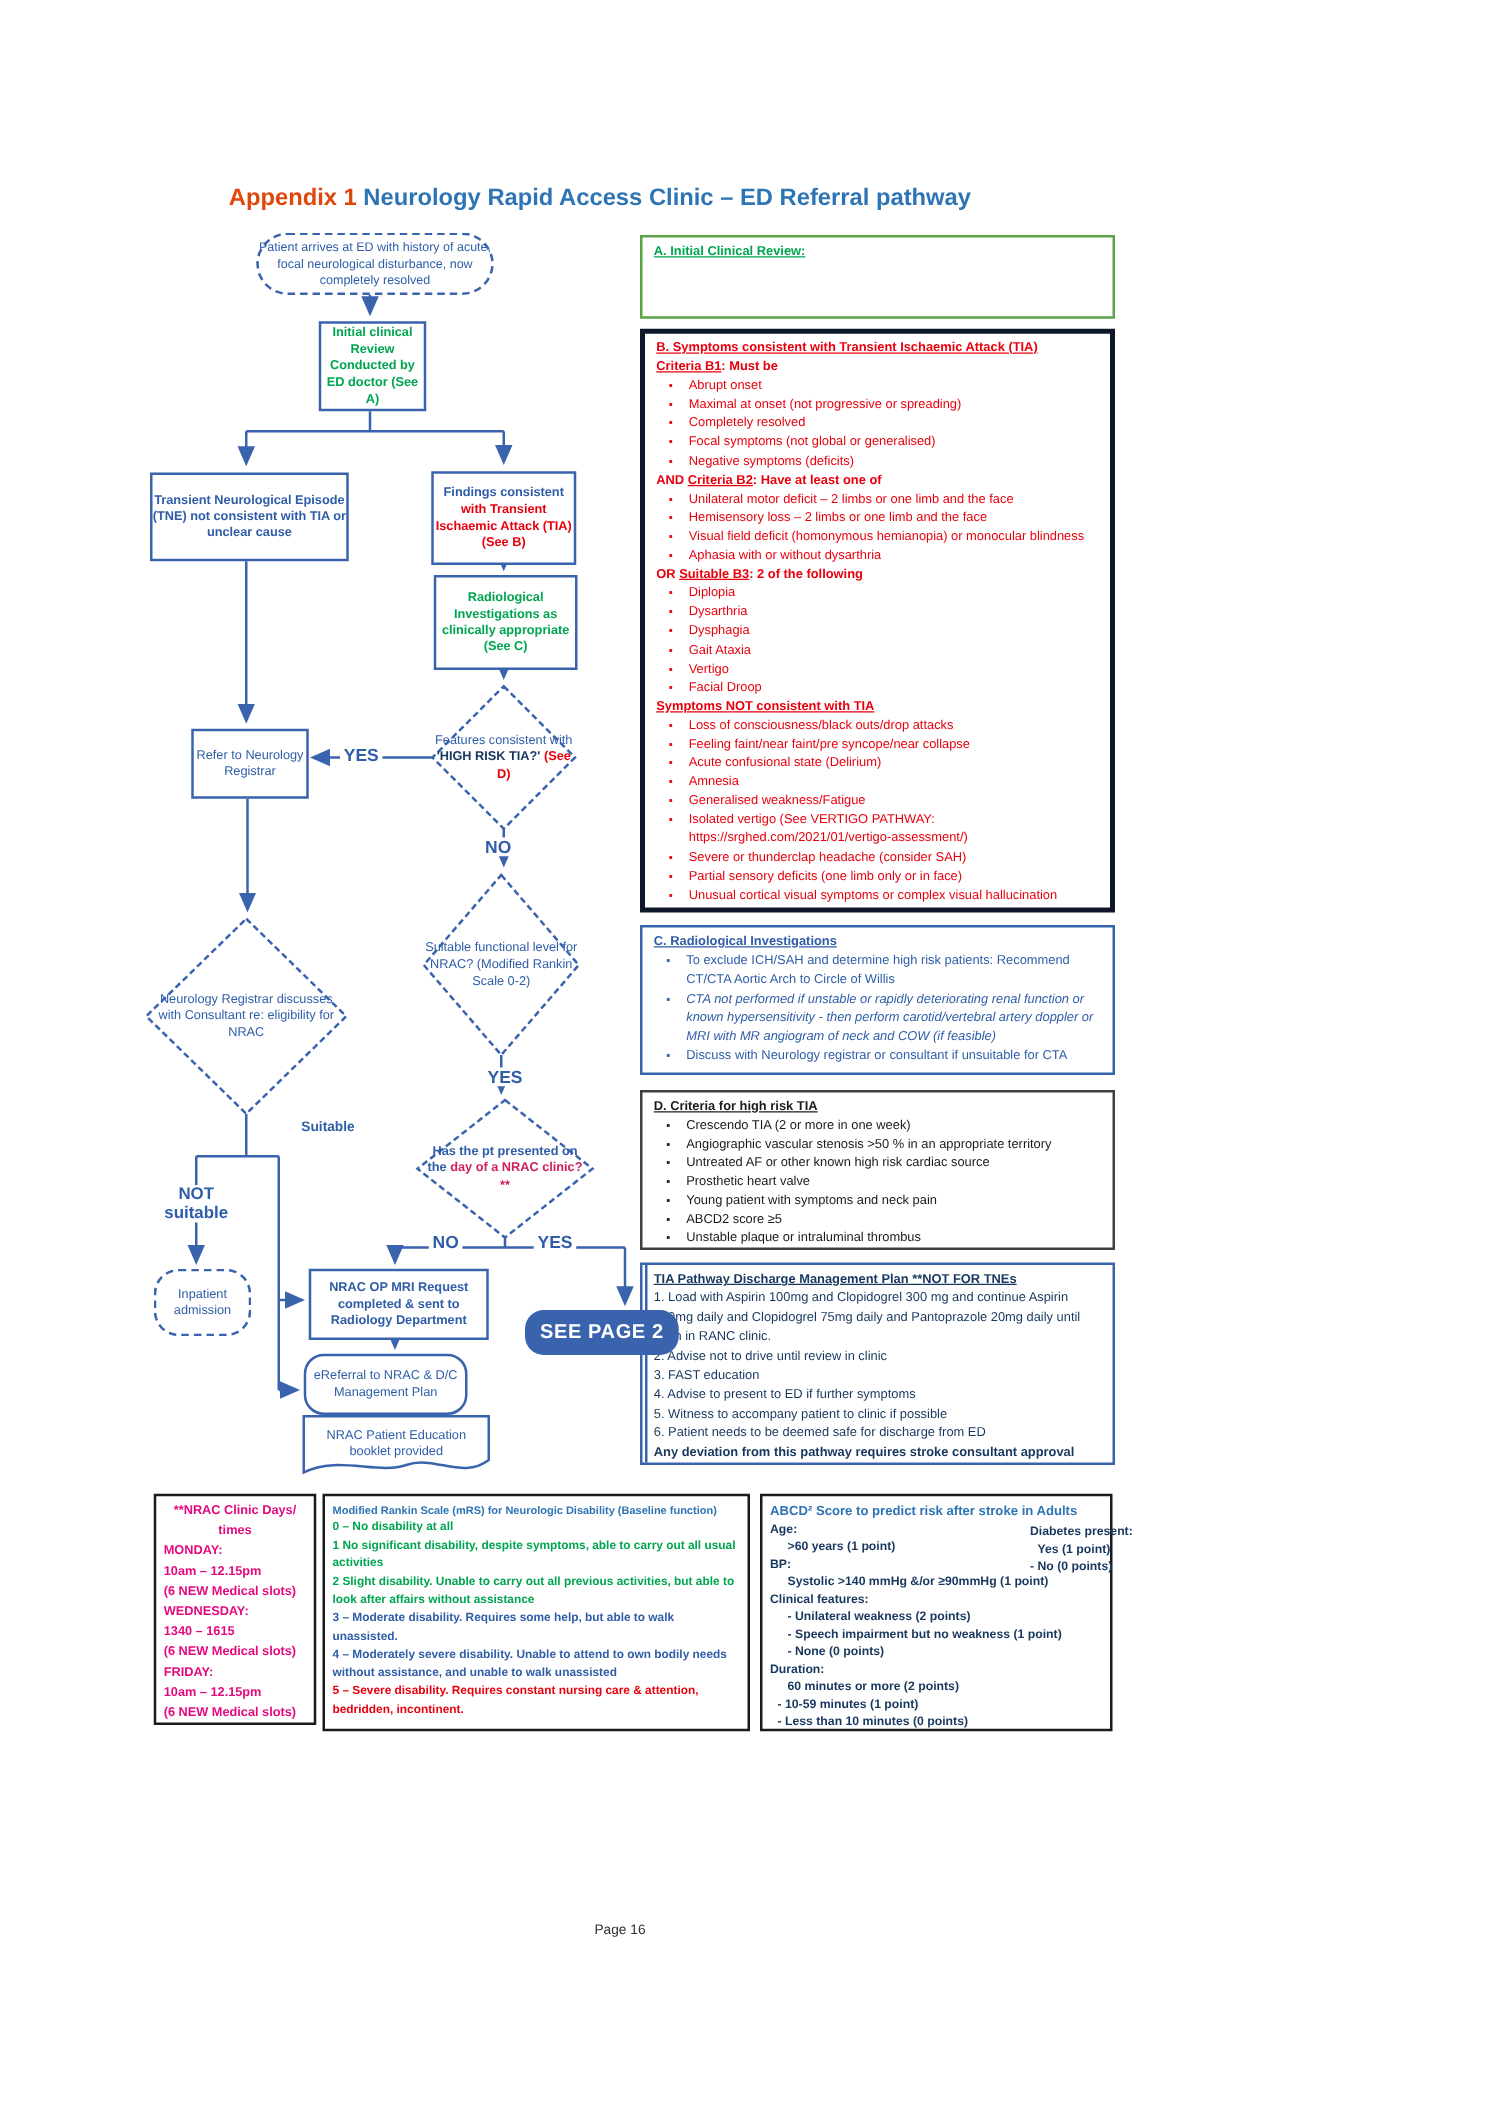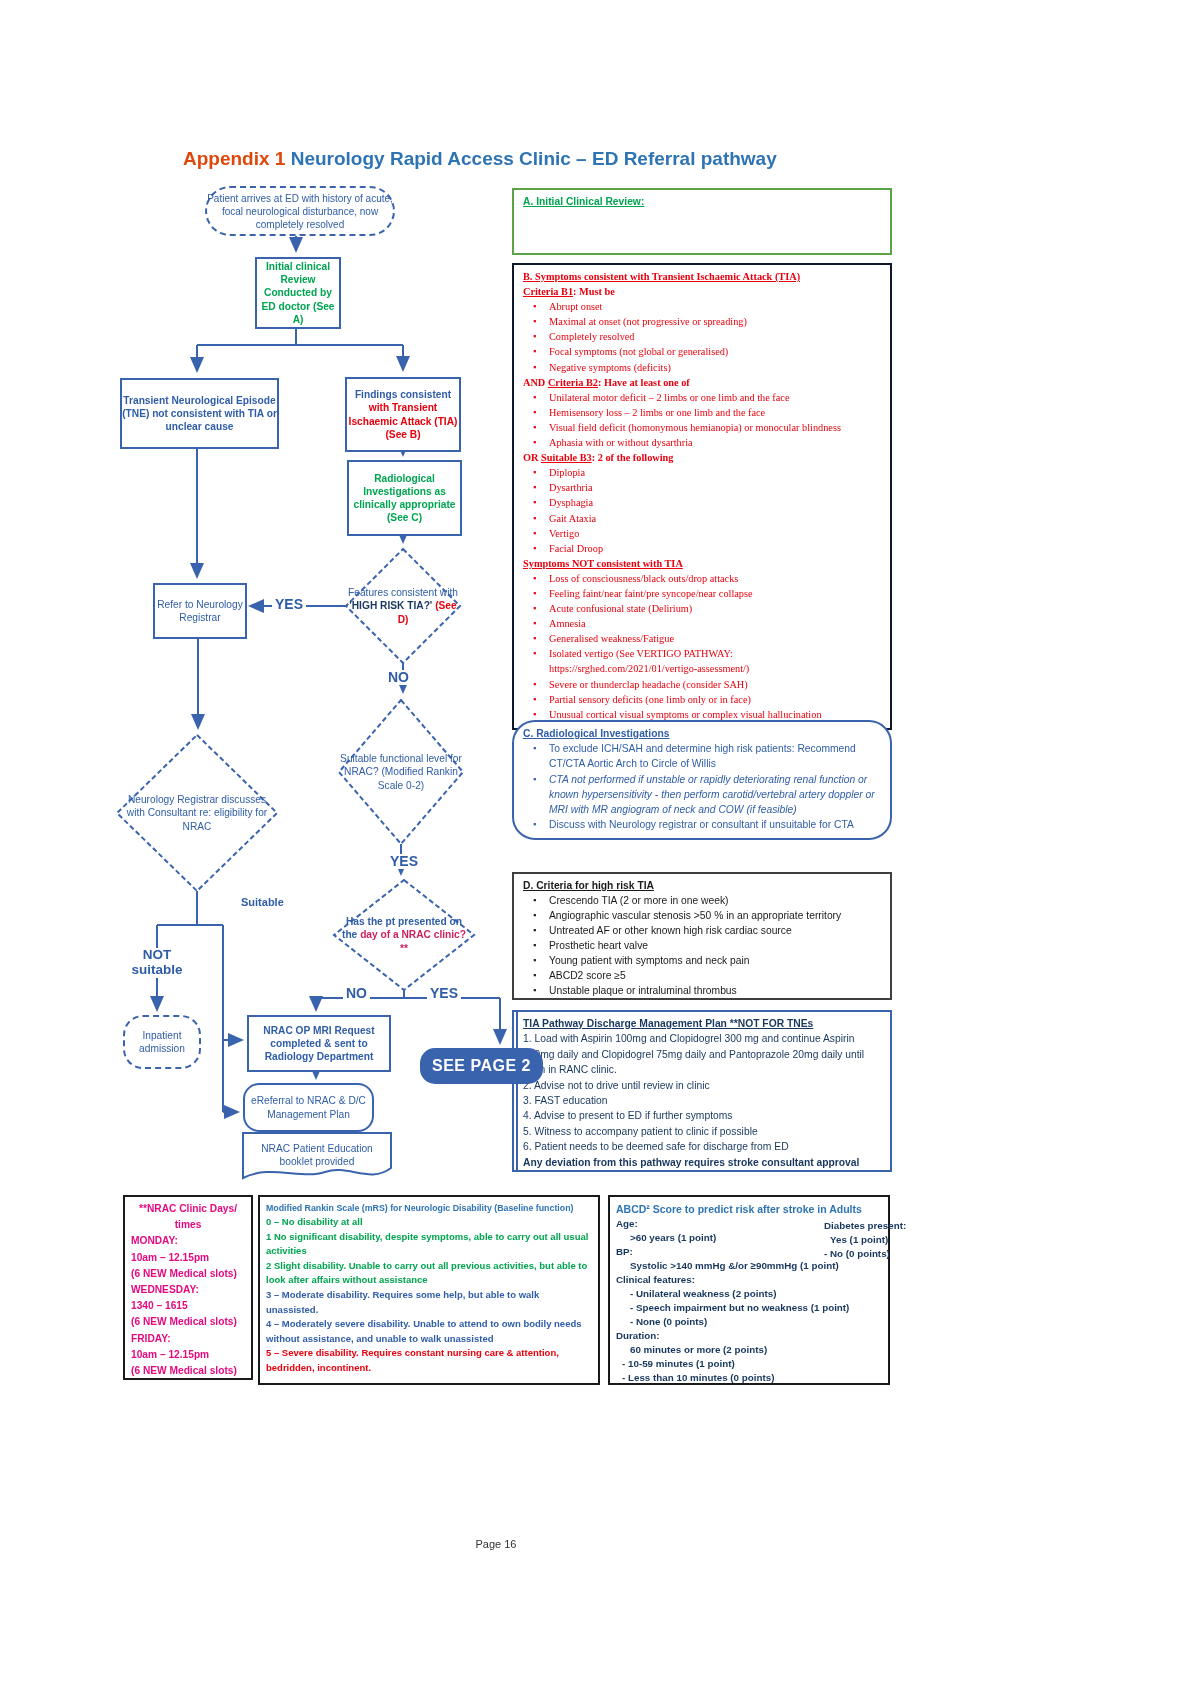--- a/index.html
+++ b/index.html
@@ -26,21 +26,21 @@
        letter-spacing:.5px;}
   
   .sec{position:absolute;z-index:1;background:#fff;padding:4px 9px;font-size:10.3px;box-sizing:border-box;}
   .sec .ttl{font-weight:bold;text-decoration:underline;}
   .ln{line-height:15.2px;}
   .ln.b{position:relative;padding-left:26px;}
   .ln.b::before{content:"\25AA";position:absolute;left:10px;top:0;font-size:9px;}
   .h{font-weight:bold;} .u{text-decoration:underline;} .it{font-style:italic;}
   #sec-a{border:2px solid #5ba446;color:#00a550;}
   #sec-a .ln{line-height:16px;}
-  #sec-b{border:2px solid #0f172a;color:#e8000d;font-family:Liberation Serif, serif;}
+  #sec-b{border:4px solid #0f172a;color:#e8000d;}
   #sec-b .ln{line-height:15.1px;}
   #sec-c{border:2px solid #3a63ae;color:#2f5da8;}
   #sec-d{border:2px solid #3f3f3f;color:#1a1a1a;}
   #sec-d .ln{line-height:15px;}
   #sec-tia{border:2px solid #3a63ae;color:#17375e;box-shadow:inset 2px 0 0 #fff, inset 4px 0 0 #3a63ae;}
   #sec-tia .ln{line-height:15.4px;}
   
   .tbl{position:absolute;z-index:1;background:#fff;border:2.5px solid #1a1a1a;
        box-sizing:border-box;padding:4px 6px;}
   #tbl-clinic{color:#e5097f;font-weight:bold;font-size:10.2px;}
@@ -210,21 +210,21 @@
         <div class="ln b">Acute confusional state (Delirium)</div>
         <div class="ln b">Amnesia</div>
         <div class="ln b">Generalised weakness/Fatigue</div>
         <div class="ln b">Isolated vertigo (See VERTIGO PATHWAY: https://srghed.com/2021/01/vertigo-assessment/)</div>
         <div class="ln b">Severe or thunderclap headache (consider SAH)</div>
         <div class="ln b">Partial sensory deficits (one limb only or in face)</div>
         <div class="ln b">Unusual cortical visual symptoms or complex visual hallucination</div>
       </div>
   </div>
 
-  <div id="sec-c" class="sec" style="left:512px;top:720px;width:380px;height:120px;border-radius:23px;">
+  <div id="sec-c" class="sec" style="left:512px;top:740px;width:380px;height:120px;">
     <div class="ttl ln">C. Radiological Investigations</div>
     <div>
         <div class="ln b">To exclude ICH/SAH and determine high risk patients: Recommend CT/CTA Aortic Arch to Circle of Willis</div>
         <div class="ln b it">CTA not performed if unstable or rapidly deteriorating renal function or known hypersensitivity - then perform carotid/vertebral artery doppler or MRI with MR angiogram of neck and COW (if feasible)</div>
         <div class="ln b">Discuss with Neurology registrar or consultant if unsuitable for CTA</div>
       </div>
   </div>
 
   <div id="sec-d" class="sec" style="left:512px;top:872px;width:380px;height:128px;">
     <div class="ttl ln">D. Criteria for high risk TIA</div>

